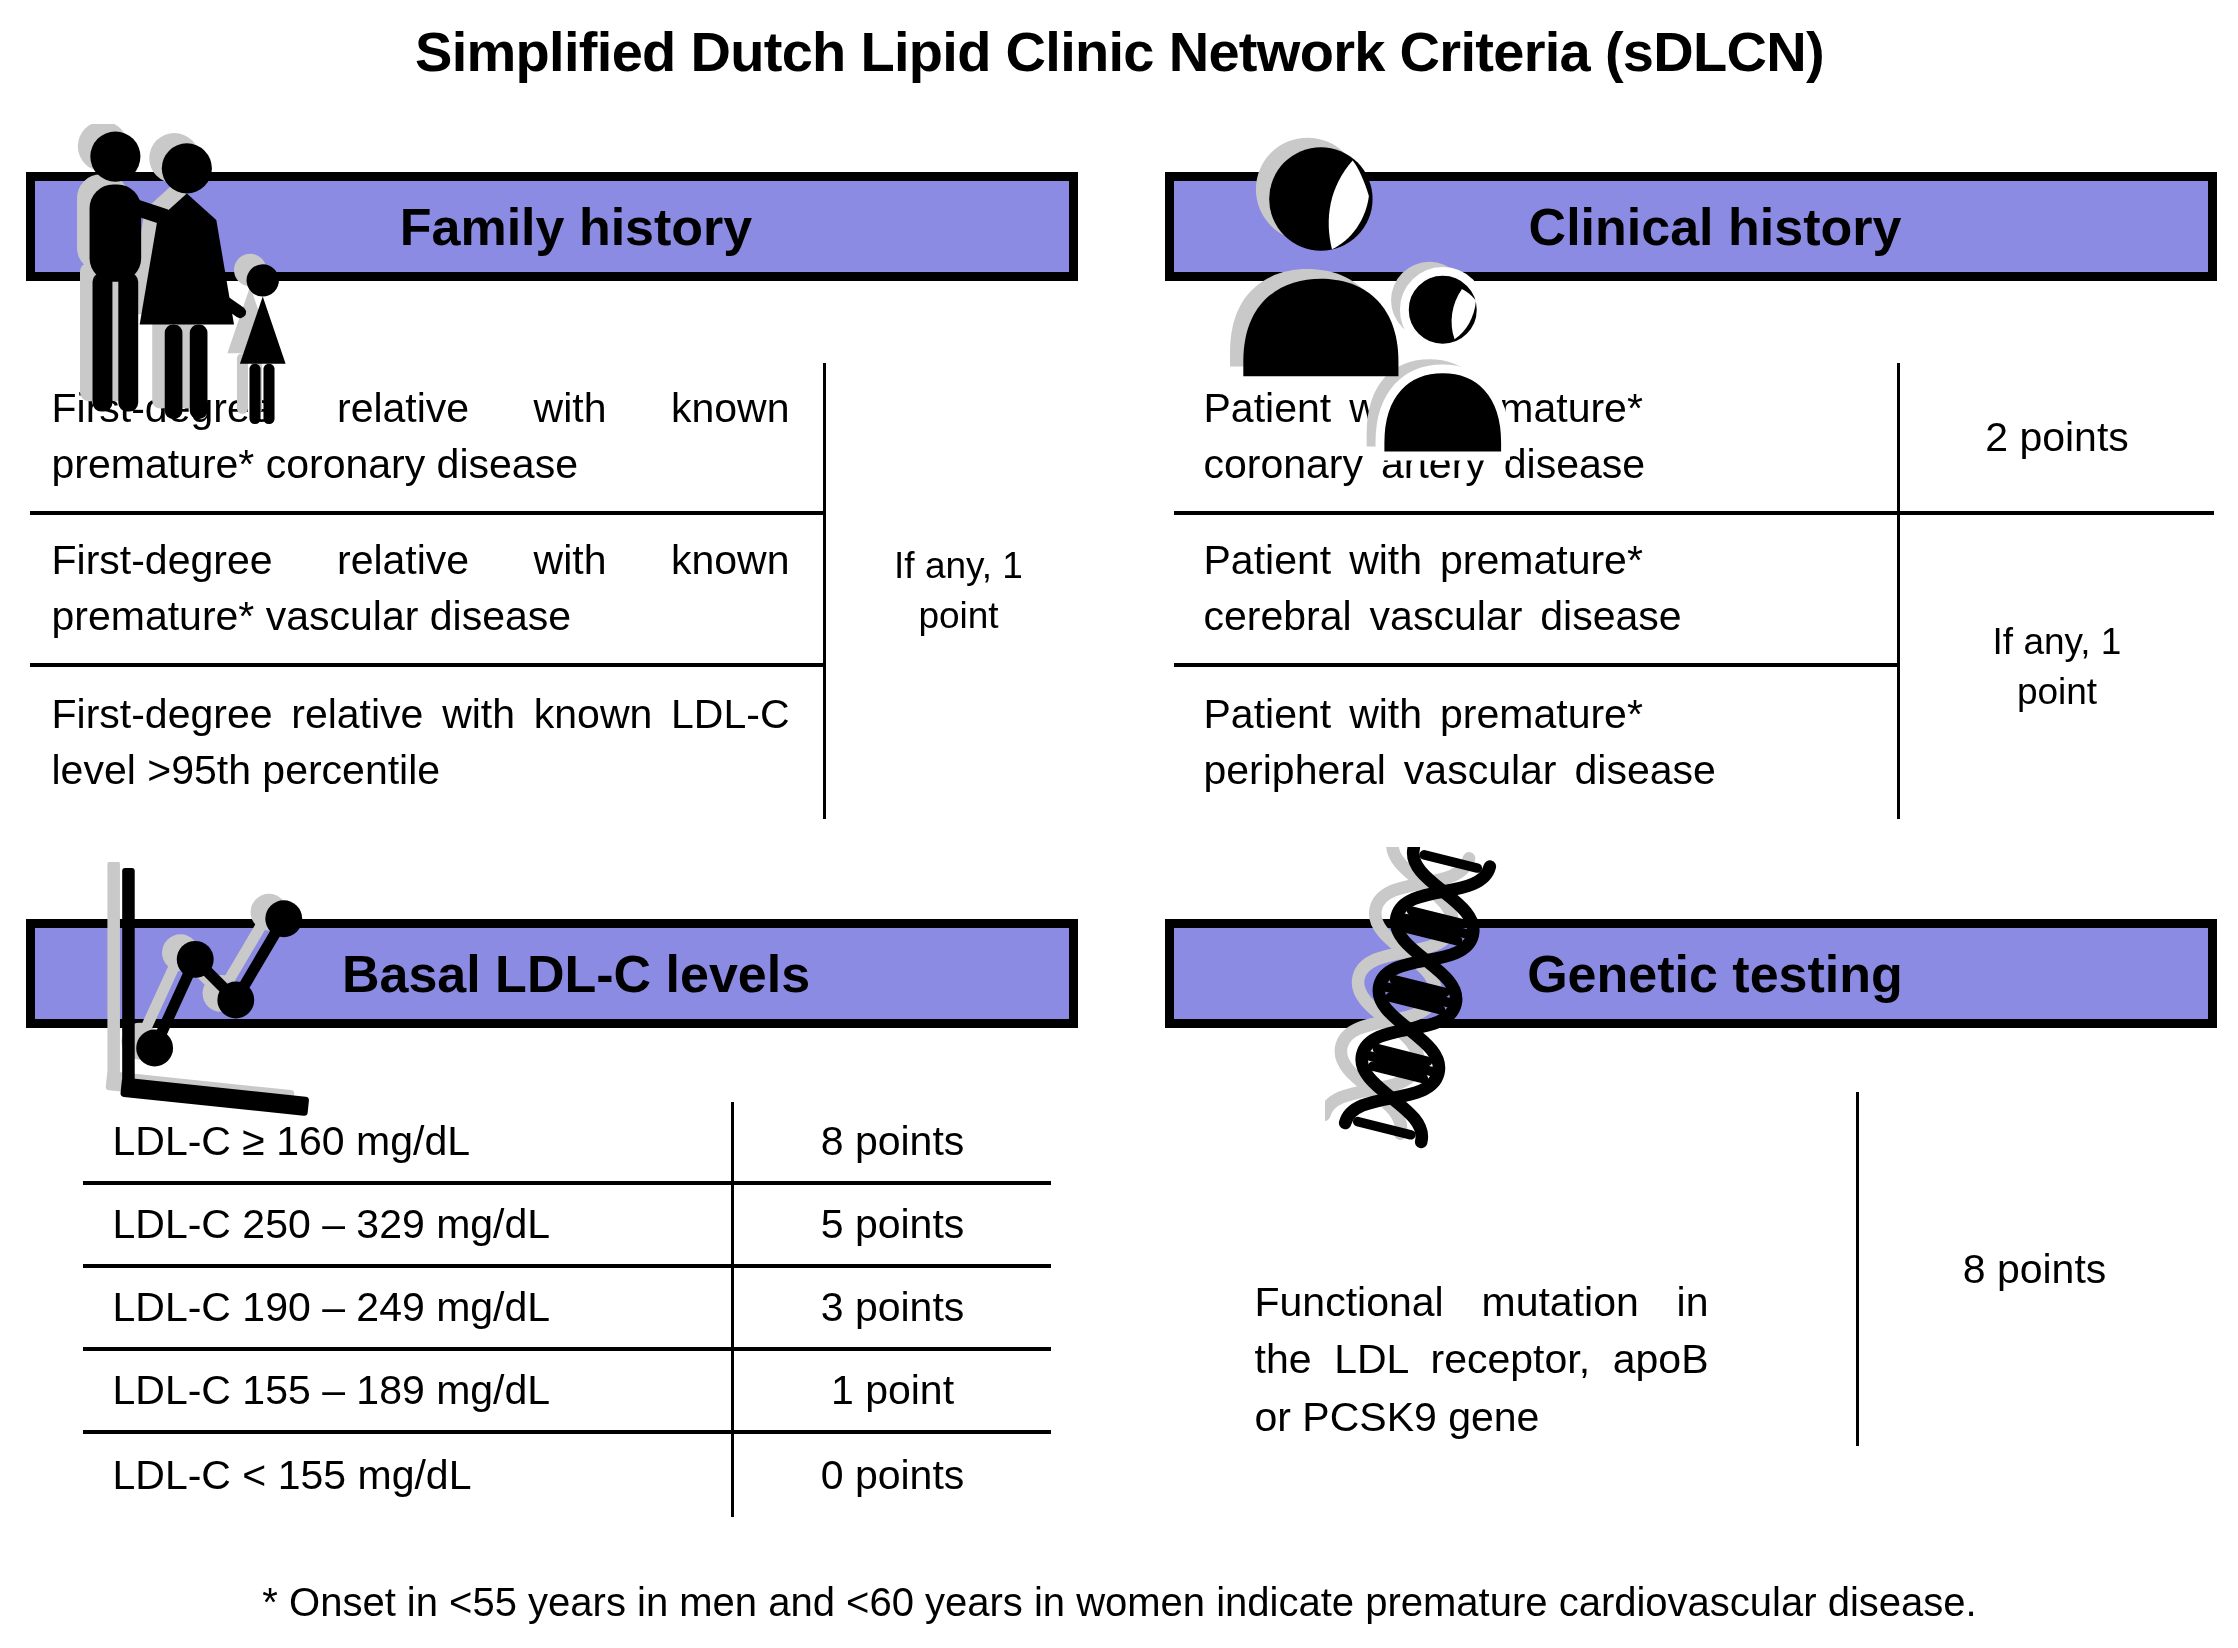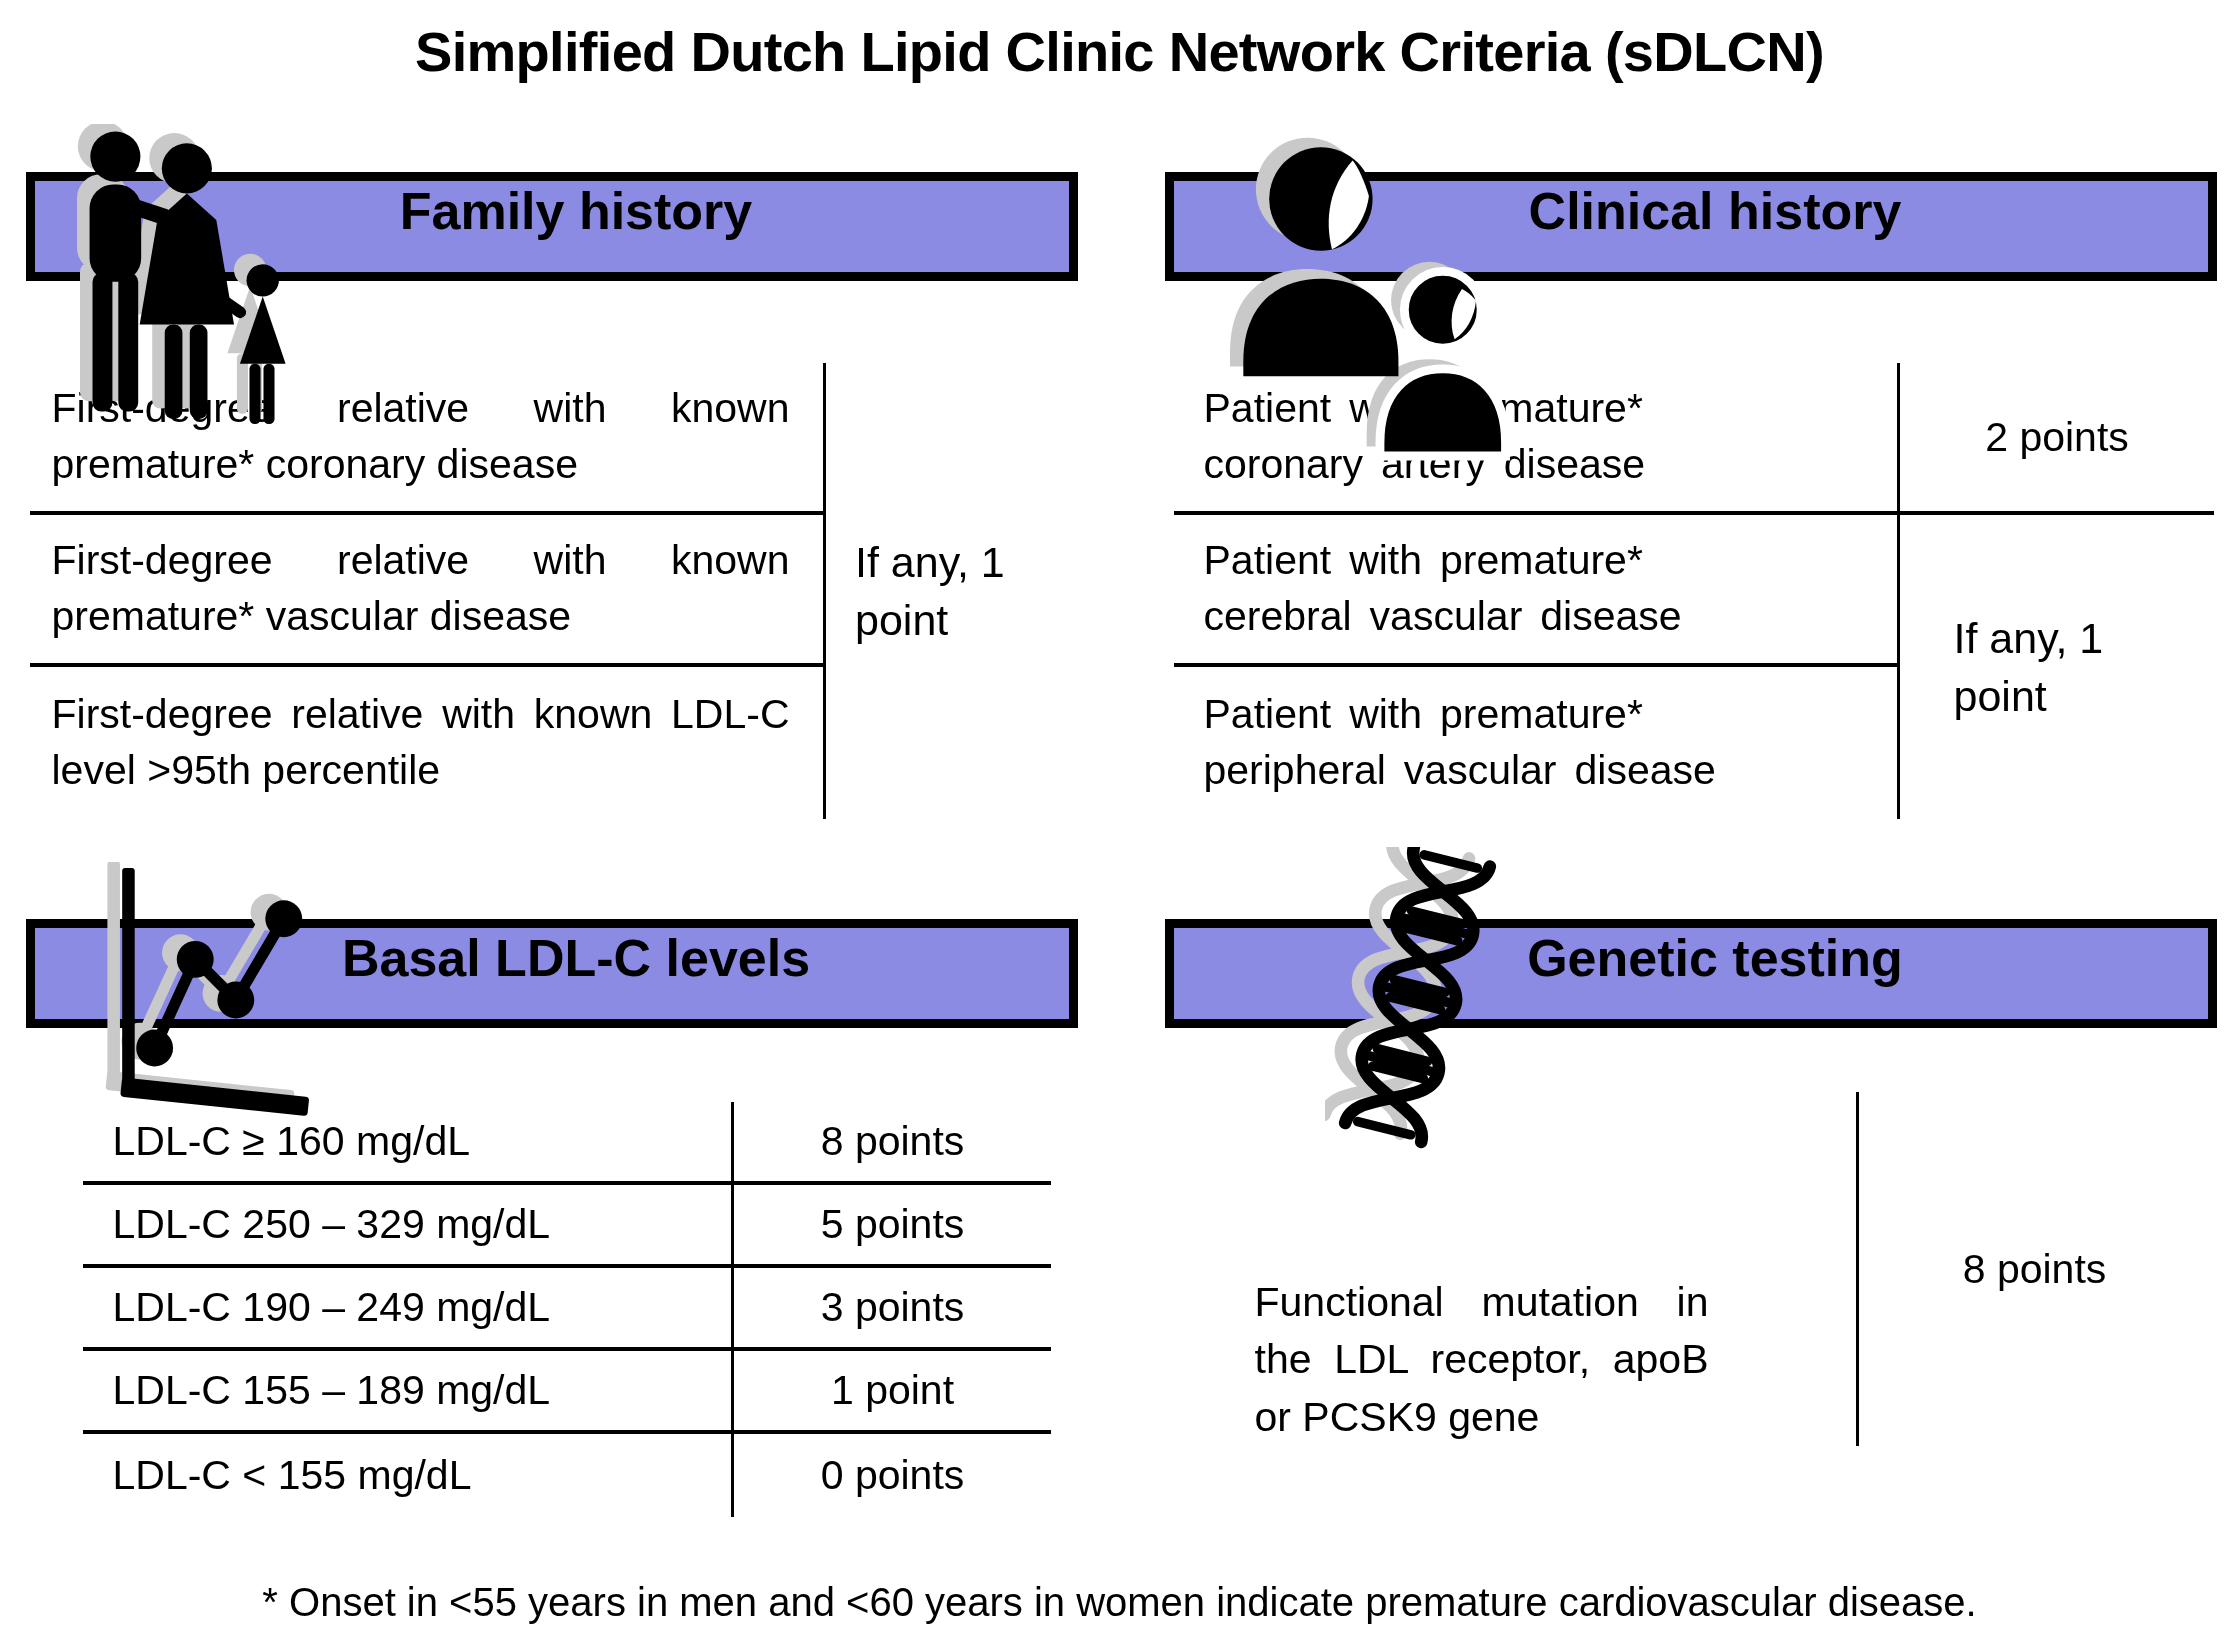--- a/index.html
+++ b/index.html
@@ -8,21 +8,21 @@
     font-family:"Liberation Sans", sans-serif;color:#000;overflow:hidden;
   }
   .title{
     position:absolute;top:19px;left:0;width:100%;text-align:center;
     font-size:56px;font-weight:bold;letter-spacing:-0.7px;
   }
   
   .banner{
     position:absolute;width:1052px;height:109px;box-sizing:border-box;
     background:#8b8be4;border:9.6px solid #000;
-    display:flex;align-items:flex-start;justify-content:center;z-index:1;padding-left:48px;
+    display:flex;align-items:center;justify-content:center;z-index:1;padding-left:48px;
   }
   .banner .btxt{font-size:52px;font-weight:bold;}
   .banner.fam{left:26px;top:172px;}
   .banner.clin{left:1165px;top:172px;}
   .banner.ldl{left:26px;top:919px;}
   .banner.gen{left:1165px;top:919px;}
   
   .icon{position:absolute;z-index:2;}
   .icon-family{left:38px;top:124px;}
   .icon-clinical{left:1199px;top:125px;}
@@ -38,21 +38,21 @@
   .fam-table .lcell{
     grid-column:1;display:flex;align-items:center;box-sizing:border-box;
     padding-left:22px;padding-right:33px;
   }
   .fam-table .lcell span{width:100%;text-align:justify;}
   .fam-table .r1,.fam-table .r2{border-bottom:4.4px solid #000;}
   .fam-table .pcell{
     grid-column:2;grid-row:1/4;border-left:3.7px solid #000;
     display:flex;align-items:center;justify-content:center;
   }
-  .pcell-inner{width:207px;text-align:left;font-size:43px;line-height:1.36;}
+  .pcell-inner{width:207px;text-align:center;font-size:37px;line-height:1.36;}
   
   .clin-table{
     position:absolute;left:1174px;top:363px;display:grid;
     grid-template-columns:723px 317px;grid-template-rows:repeat(3,152px);
   }
   .clin-table .lcell{
     grid-column:1;display:flex;align-items:center;box-sizing:border-box;
     padding-left:29.5px;
   }
   .clin-table .lcell span{width:524px;text-align:left;word-spacing:6.6px;}

